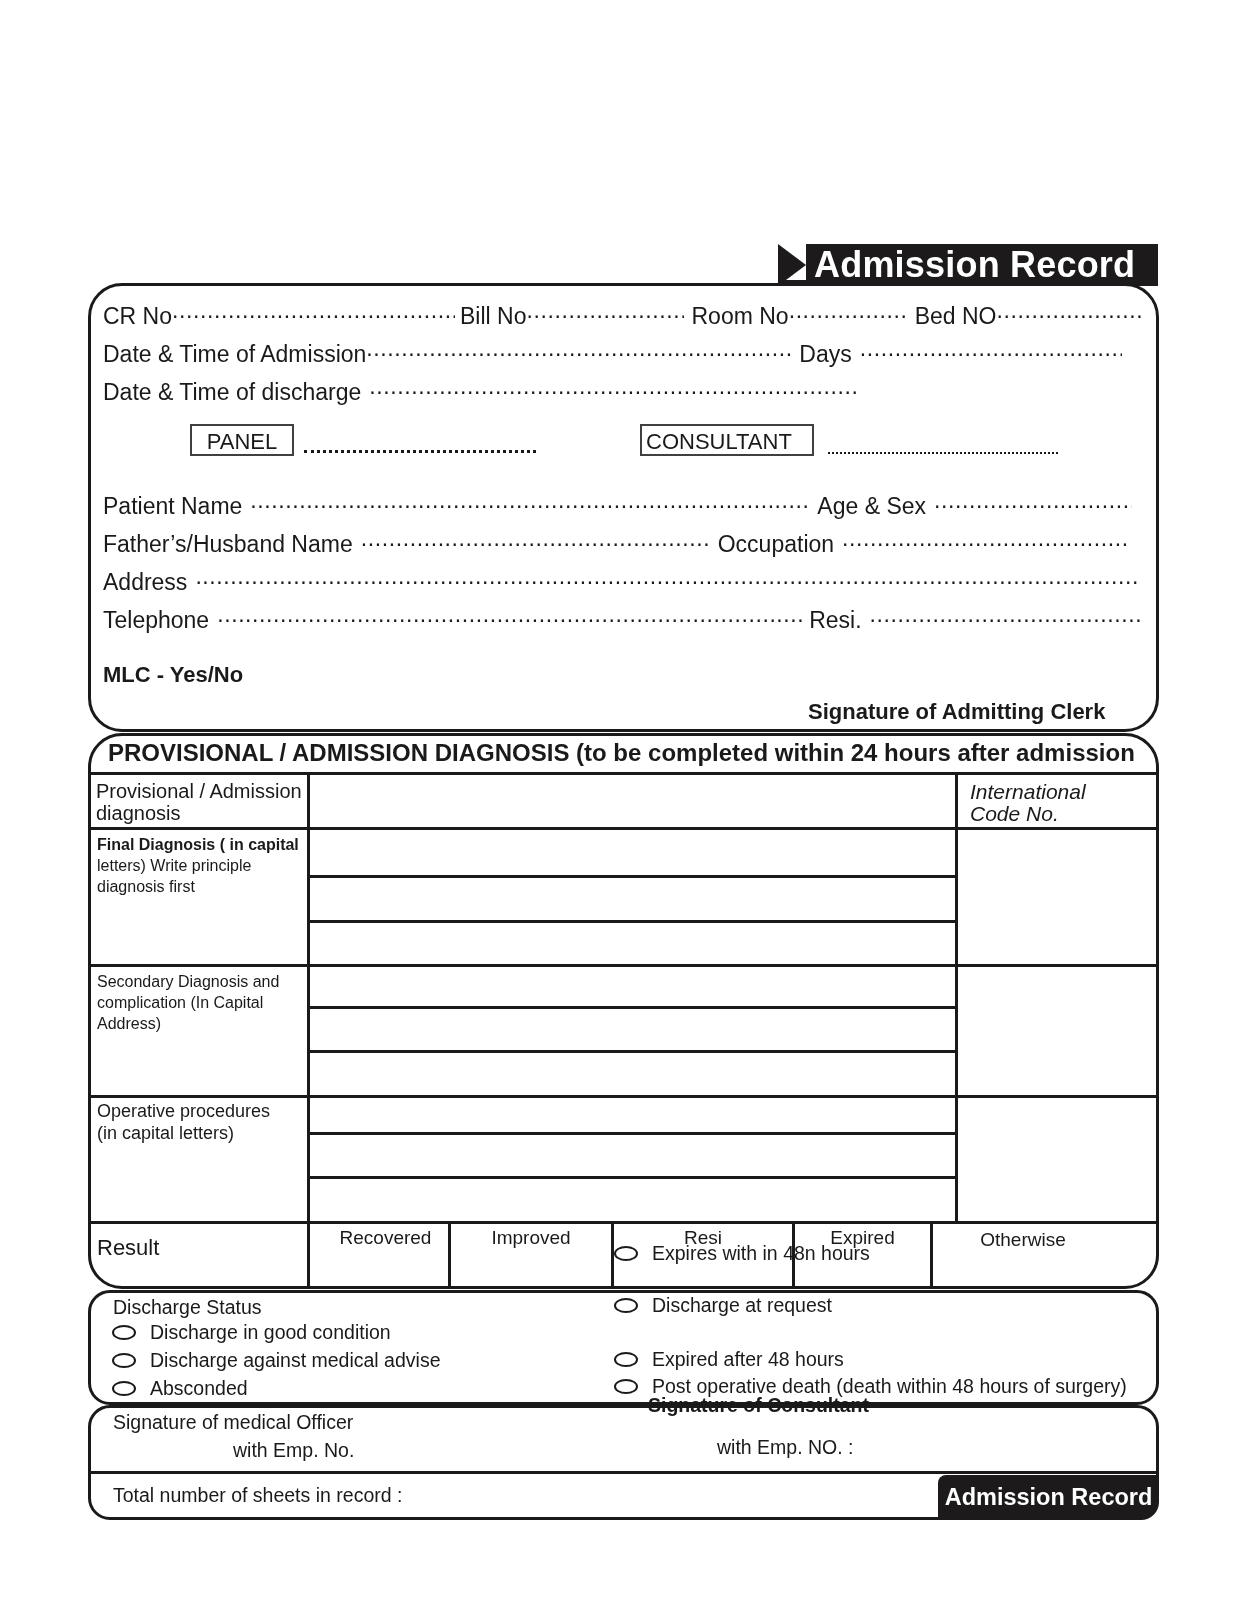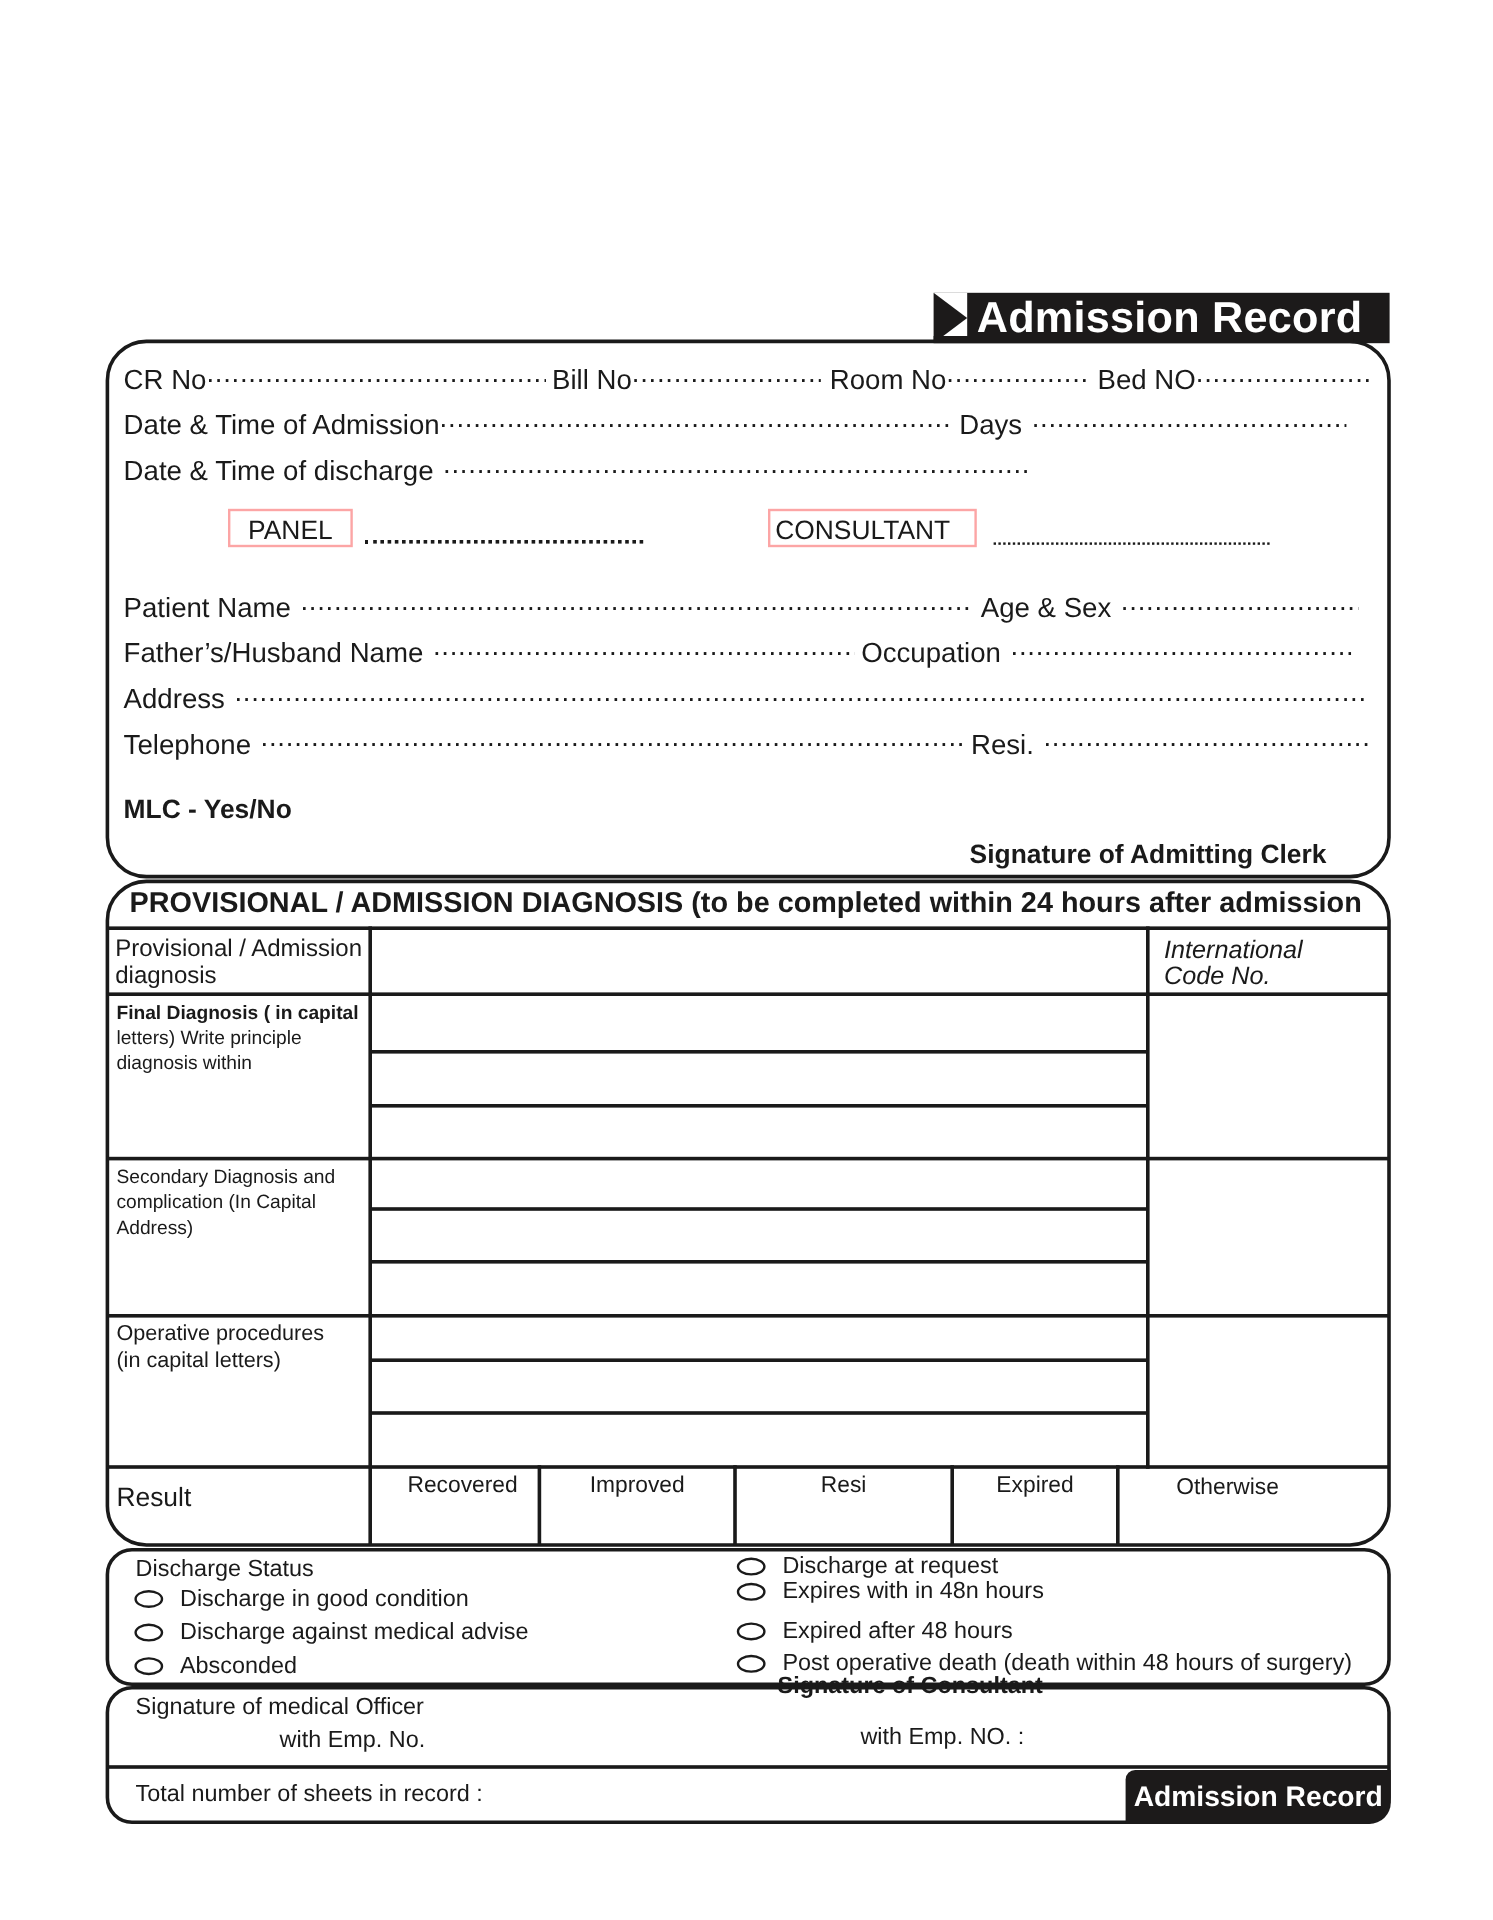--- a/index.html
+++ b/index.html
@@ -26,21 +26,21 @@
 
   
   .box { border: 3px solid #1a1a1a; box-sizing: border-box; background: #fff; }
   .sec1 { left: 88px; top: 283px; width: 1071px; height: 449px;
           border-radius: 34px 34px 34px 34px; }
   .sec1-top-right-mask { left: 778px; top: 280px; width: 350px; height: 6px; background:#1c1a1a; }
 
   .field-row { position: absolute; left: 103px; font-size: 23px; white-space: nowrap; line-height: 28px; }
   .dots { display: inline-block; overflow: hidden; vertical-align: baseline; white-space: nowrap; letter-spacing: 0.6px; }
 
-  .tag-box { position: absolute; border: 2px solid #fca5a5; font-size: 22px; height: 32px; line-height: 32px; padding: 0 10px; box-sizing: border-box; }
+  .tag-box { position: absolute; border: 2px solid #404040; font-size: 22px; height: 32px; line-height: 32px; padding: 0 10px; box-sizing: border-box; }
   .dash-line { position: absolute; height: 0; border-bottom: 3px dotted #1a1a1a; }
   .dot-line { position: absolute; height: 0; border-bottom: 2px dotted #1a1a1a; }
 
   .bold-label { position: absolute; font-weight: bold; font-size: 22px; }
 
   
   .sec2 { left: 88px; top: 733px; width: 1071px; height: 556px; border-radius: 34px; }
   .diag-title { position: absolute; left: 108px; top: 739px; font-weight: bold; font-size: 24px; white-space: nowrap; }
   .hline { position: absolute; height: 3px; background: #1a1a1a; }
   .vline { position: absolute; width: 3px; background: #1a1a1a; }
@@ -136,21 +136,21 @@
 <div class="abs" style="left:311px; top:776px; width:643px; height:50px;"></div>
 
 <div class="cell-label" style="left:970px; top:781px; font-size:21px; line-height:22px;font-style:italic;">
   <div>International</div>
   <div>Code No.</div>
 </div>
 
 <div class="small-label" style="left:97px; top:834px;">
   <div style="font-weight:bold;">Final Diagnosis ( in capital</div>
   <div>letters) Write principle</div>
-  <div>diagnosis within</div>
+  <div>diagnosis first</div>
 </div>
 
 <div class="small-label" style="left:97px; top:971px;">
   <div>Secondary Diagnosis and</div>
   <div>complication (In Capital</div>
   <div>Address)</div>
 </div>
 
 <div class="cell-label" style="left:97px; top:1100px; font-size:18px;">
   <div>Operative procedures</div>
@@ -182,21 +182,21 @@
 </div>
 <div class="status-item" style="left:112px; top:1377px;">
   <span class="radio"></span>
     <span>Absconded</span>
 </div>
 
 <div class="status-item" style="left:614px; top:1294px;">
   <span class="radio"></span>
     <span>Discharge at request</span>
 </div>
-<div class="status-item" style="left:614px; top:1315px;">
+<div class="status-item" style="left:614px; top:1242px;">
   <span class="radio"></span>
     <span>Expires with in 48n hours</span>
 </div>
 <div class="status-item" style="left:614px; top:1348px;">
   <span class="radio"></span>
     <span>Expired after 48 hours</span>
 </div>
 <div class="status-item" style="left:614px; top:1375px;">
   <span class="radio"></span>
     <span>Post operative death (death within 48 hours of surgery)</span>

